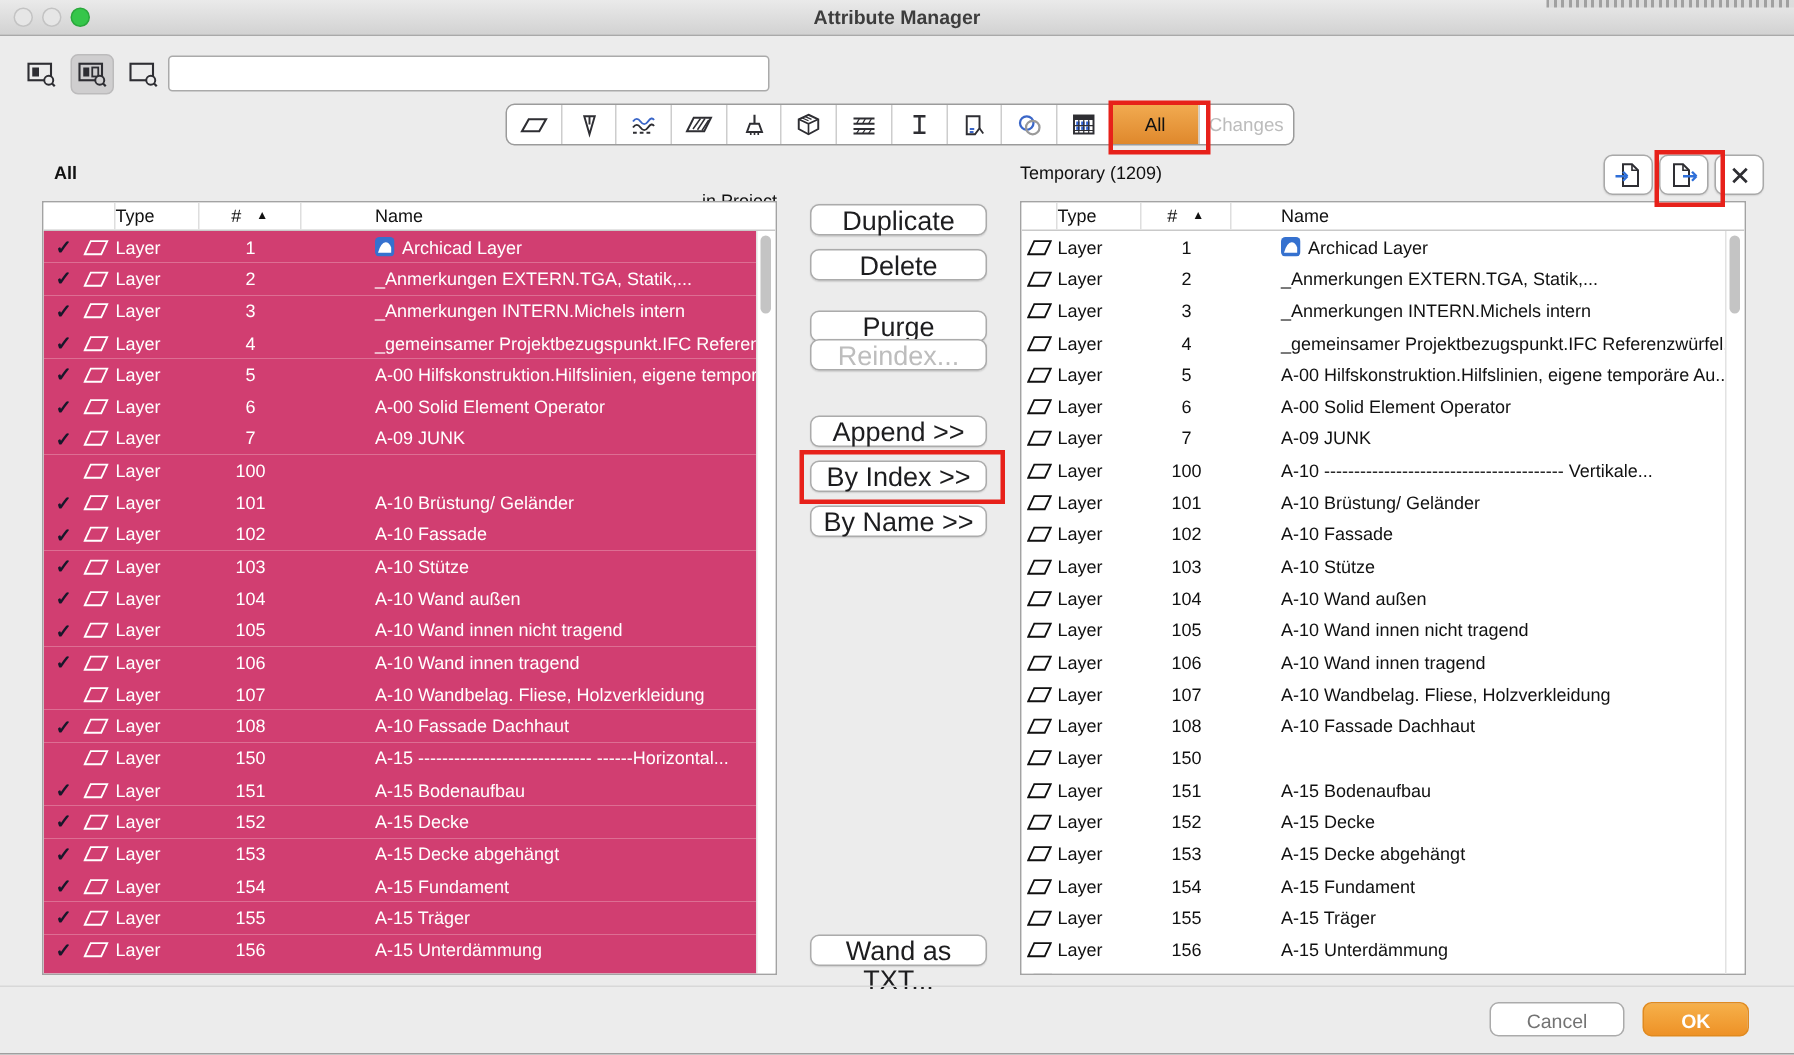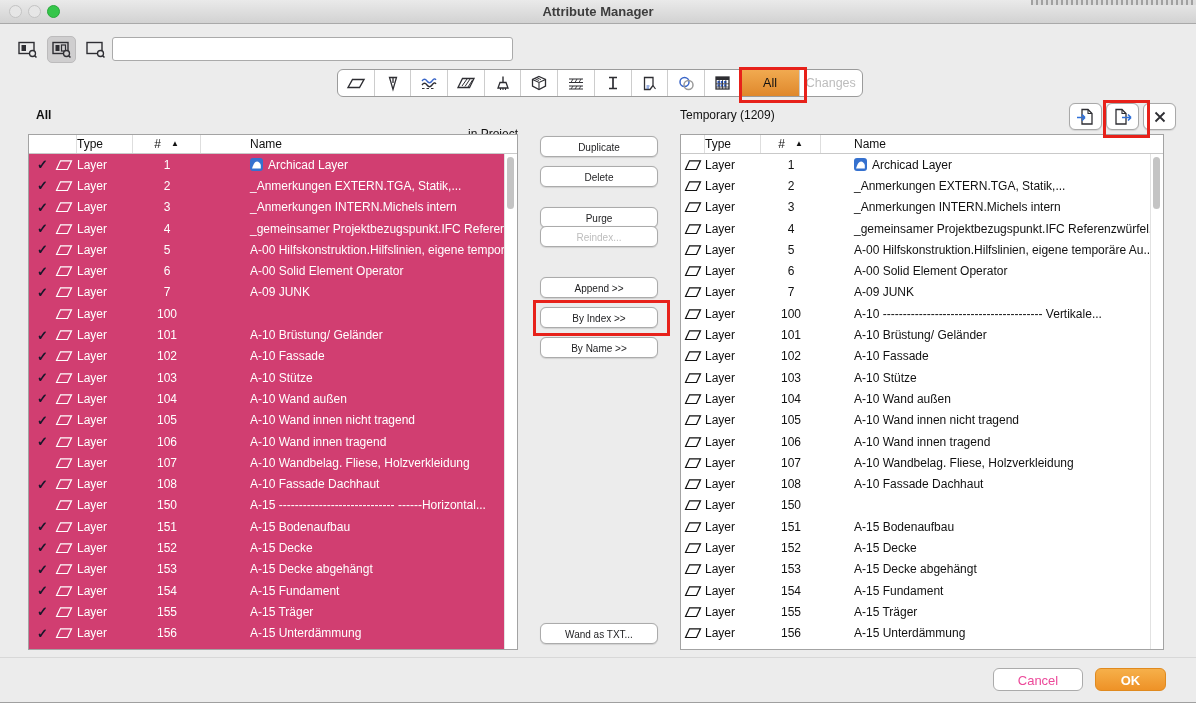--- a/index.html
+++ b/index.html
@@ -55,30 +55,30 @@
   .list-right .c-type{flex:0 0 56px;}
   .list-right .c-num{flex:0 0 60px;}
   .list-right .c-name{padding-left:33px;}
   .row .layer-ic{color:#f0eef2;}
   .row.unchecked .layer-ic{color:#c9a3b6;}
   .list-right .row .layer-ic{color:#3c3c40;}
   .scrolltrack{position:absolute;right:0;top:19px;bottom:0;width:12px;background:#fff;border-left:1px solid #e2e2e2;}
   .scrollthumb{position:absolute;left:2px;top:3px;width:7px;height:52px;border-radius:4px;background:#c4c4c4;}
   
   .pbtn{position:absolute;width:118px;height:21px;background:#fff;border:1px solid #ababab;border-radius:6px;
-    font-size:10px;color:#1d1d1f;font-family:inherit;text-align:center;line-height:19px;box-sizing:border-box;
+    font-size:18px;color:#1d1d1f;font-family:inherit;text-align:center;line-height:19px;box-sizing:border-box;
     box-shadow:0 0.5px 1px rgba(0,0,0,.12);}
   .pbtn.disabled{color:#bdbdbd;}
   .iconbtn{position:absolute;width:33px;height:27px;background:#fff;border:1px solid #a9a9a9;border-radius:6px;
     box-sizing:border-box;display:flex;align-items:center;justify-content:center;box-shadow:0 0.5px 1px rgba(0,0,0,.1);}
   
   .footer-divider{position:absolute;left:0;right:0;top:657px;height:1px;background:#d8d8d8;}
   .fbtn{position:absolute;top:668px;height:23px;border-radius:6px;font-size:13px;text-align:center;line-height:21px;
     box-sizing:border-box;}
-  .fbtn.cancel{left:993px;width:90px;background:#fff;border:1px solid #ababab;color:#ec4899;}
+  .fbtn.cancel{left:993px;width:90px;background:#fff;border:1px solid #ababab;color:#737373;}
   .fbtn.ok{left:1095px;width:71px;background:linear-gradient(#f6b04a,#ee9227);border:1px solid #e08a1f;color:#fff;font-weight:bold;}
   
   .anno{position:absolute;border:3px solid #e7211a;background:transparent;pointer-events:none;z-index:50;}
   .anno-all{left:739px;top:67px;width:62px;height:30px;}
   .anno-byindex{left:533px;top:300px;width:131px;height:30px;}
   .anno-export{left:1103px;top:100px;width:41px;height:32px;}
   svg{display:block;}
 </style>
 </head>
 <body>

